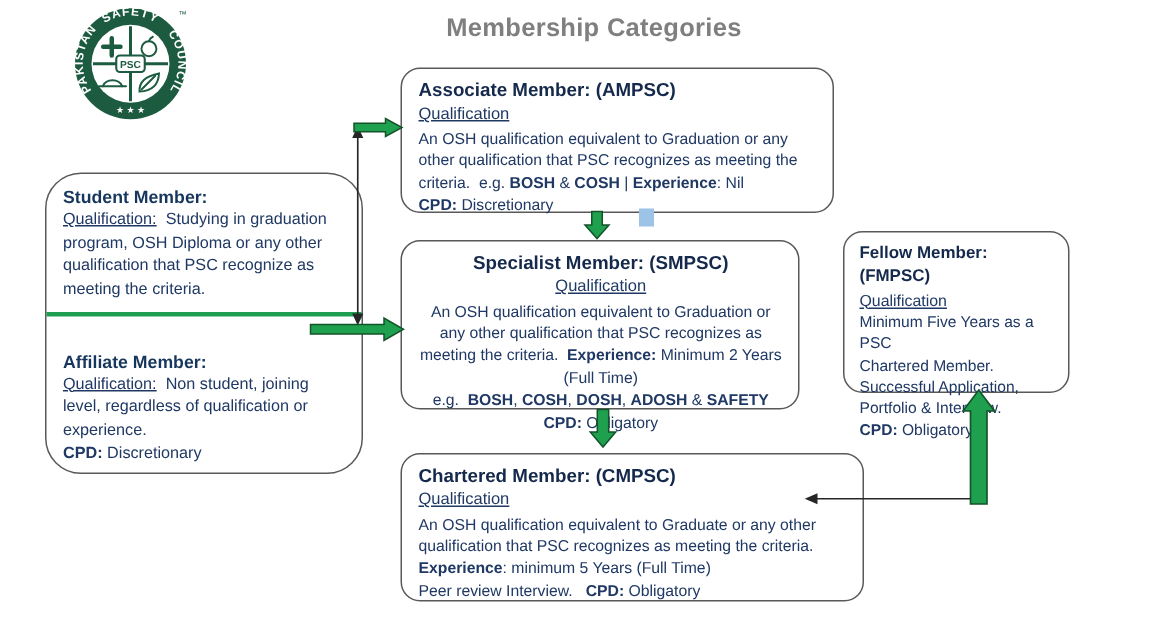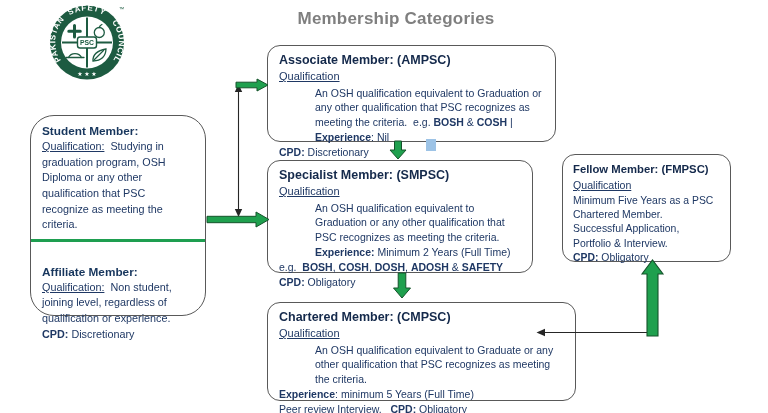--- a/index.html
+++ b/index.html
@@ -9,36 +9,36 @@
   }
   .title {
     position:absolute; left:256px; top:9px; width:280px; text-align:center;
     font-size:17px; font-weight:bold; color:#7f7f7f; letter-spacing:0.2px;
   }
   .logo-svg { position:absolute; left:47px; top:3px; width:80px; height:80px; }
   .box {
     position:absolute; background:#ffffff; border:1.3px solid #595959;
     box-sizing:border-box; color:#1f3864;
   }
-  .left-box { left:30px; top:115px; width:176px; height:201px; border-radius:24px; }
+  .left-box { left:30px; top:115px; width:212px; height:201px; border-radius:24px; }
   .assoc-box { left:267px; top:45px;  width:289px; height:97px;  border-radius:13px; }
-  .spec-box  { left:267px; top:160px; width:266px; height:113px; border-radius:13px; }
+  .spec-box  { left:267px; top:160px; width:266px; height:113px; border-radius:13px;text-align:center; }
   .chart-box { left:267px; top:302px; width:309px; height:99px;  border-radius:13px; }
-  .fellow-box{ left:562px; top:154px; width:169px; height:108px; border-radius:13px; }
+  .fellow-box{ left:562px; top:154px; width:151px; height:108px; border-radius:13px; }
 
   .pad  { padding:8px 11px 0 11px; }
   .pad2 { padding:2px 11px 0 11px;margin-top:21px; }
   .h    { font-weight:bold; font-size:11.8px; color:#17365d; margin-bottom:1px; }
   .lb-body { font-size:10.8px; line-height:1.45; color:#1f3864; }
   .divider { height:3px; background:#1e9e50; margin:6px 0 4px 0; }
 
   .mb-pad   { padding:6px 10px 0 11px; }
   .mb-title { font-size:12.5px; font-weight:bold; color:#14294b; line-height:1.3; }
   .mb-qual  { font-size:11px; color:#1f3864; text-decoration:underline; margin:1px 0 2px 0; line-height:1.3; }
-  .mb-body  { font-size:10.5px; line-height:1.41; color:#1f3864;margin-left:36px; }
+  .mb-body  { font-size:10.5px; line-height:1.41; color:#1f3864; }
   .mb-line  { font-size:10.5px; line-height:1.45; color:#1f3864; }
 
   .f-pad   { padding:7px 9px 0 10px; }
   .f-title { font-size:11.3px; font-weight:bold; color:#14294b; line-height:1.35; }
   .f-qual  { font-size:10.6px; color:#1f3864; text-decoration:underline; margin:1px 0 1px 0; line-height:1.35; }
   .f-line  { font-size:10.4px; line-height:1.38; color:#1f3864; }
 
   .b { font-weight:bold; }
   .u { text-decoration:underline; }
 

